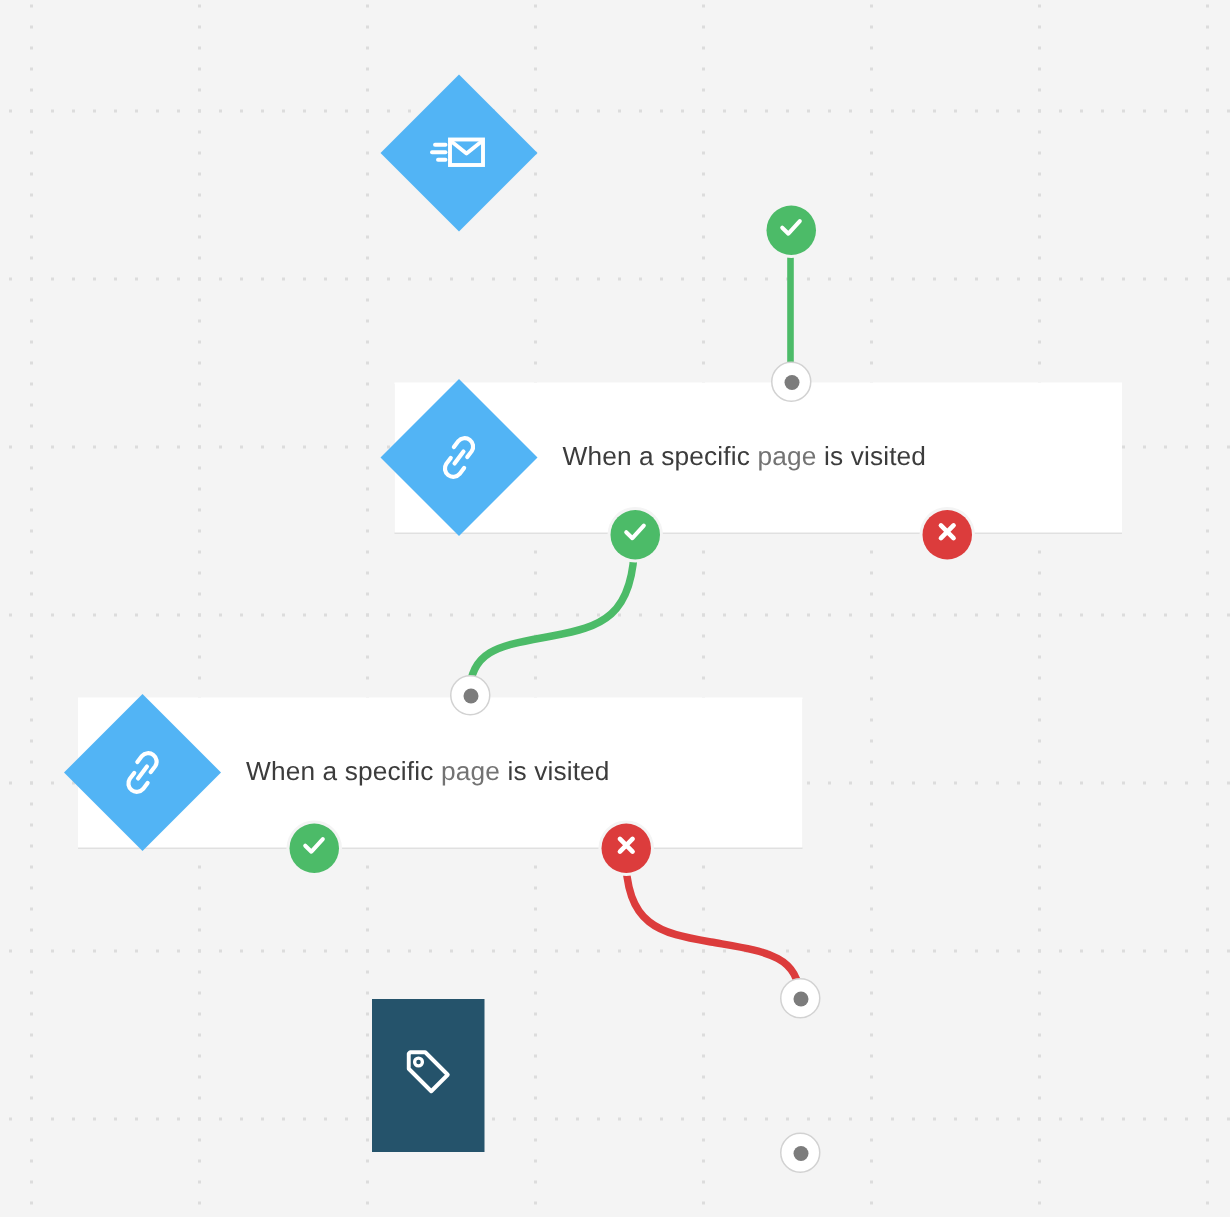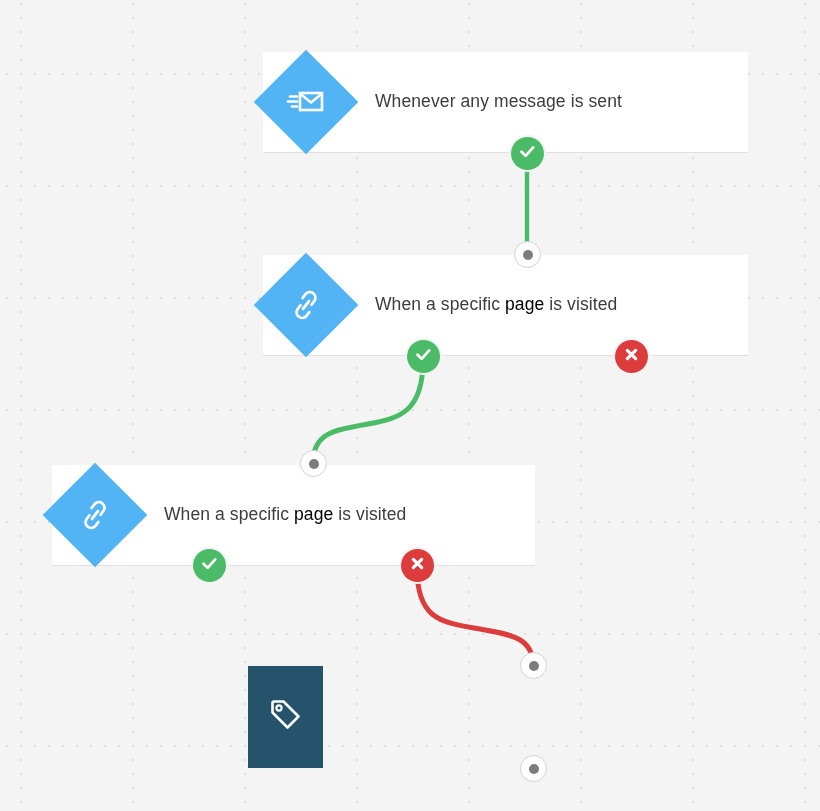--- a/index.html
+++ b/index.html
@@ -38,21 +38,21 @@
     box-sizing: border-box;
   }
   .card-label {
     font-size: 17.5px;
     color: #3c3c3c;
     line-height: 1.25;
     white-space: nowrap;
     letter-spacing: 0.1px;
   }
   .card-label .link {
-    color: #000000;
+    color: #737373;
   }
 
   
   .diamond {
     position: absolute;
     width: 74px;
     height: 74px;
     background: #52b4f5;
     transform: rotate(45deg);
     display: flex;
@@ -132,25 +132,20 @@
 
     <svg class="wire" style="left:0;top:0;width:820px;height:811px">
       <path d="M 423,360 C 423,412 400,418 368,424 C 336,430 313,432 313,463" stroke="#4cbb68" stroke-width="5" fill="none" stroke-linecap="round"></path>
     </svg>
 
     <svg class="wire" style="left:0;top:0;width:820px;height:811px">
       <path d="M 417,568 C 417,618 440,622 474,628 C 508,634 533,636 533,665" stroke="#dc3c3c" stroke-width="5" fill="none" stroke-linecap="round"></path>
     </svg>
   </div>
 
-  <div class="card" style="left:263px; top:52px; width:485px; height:100px;">
-    <span class="card-label" style="margin-left:112px;">
-      <span>Whenever any message is sent</span>
-    </span>
-  </div>
   <div class="diamond" style="left:269px; top:65px;">
     <span class="glyph">
       <svg width="40" height="32" viewBox="0 0 40 32" fill="none">
         <rect x="14" y="7" width="22" height="17" stroke="#ffffff" stroke-width="2.6" fill="none"></rect>
         <path d="M 14.8 8.2 L 25 16.4 L 35.2 8.2" stroke="#ffffff" stroke-width="2.6" fill="none" stroke-linejoin="round" stroke-linecap="round"></path>
         <path d="M 4 10.5 L 11 10.5" stroke="#ffffff" stroke-width="2.6" stroke-linecap="round"></path>
         <path d="M 2 15.5 L 11 15.5" stroke="#ffffff" stroke-width="2.6" stroke-linecap="round"></path>
         <path d="M 6 20.5 L 11 20.5" stroke="#ffffff" stroke-width="2.6" stroke-linecap="round"></path>
       </svg>
     </span>

